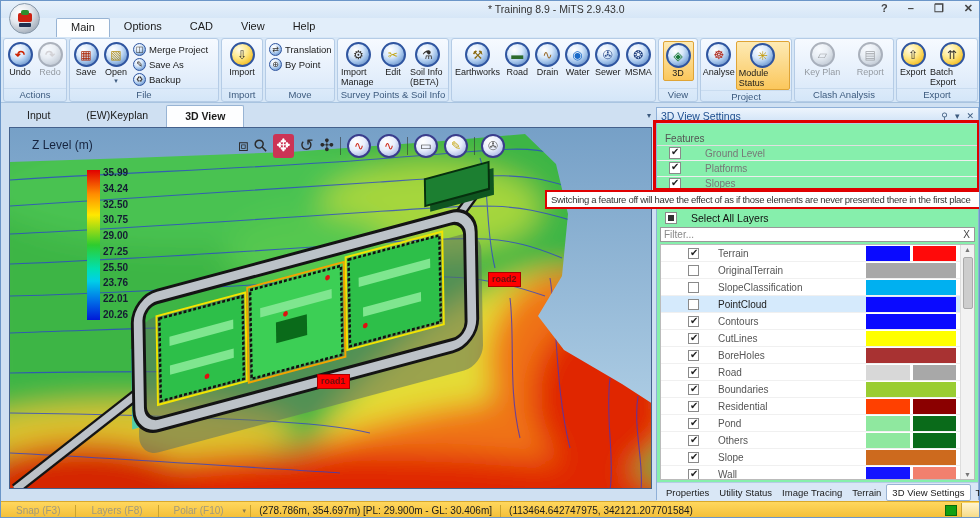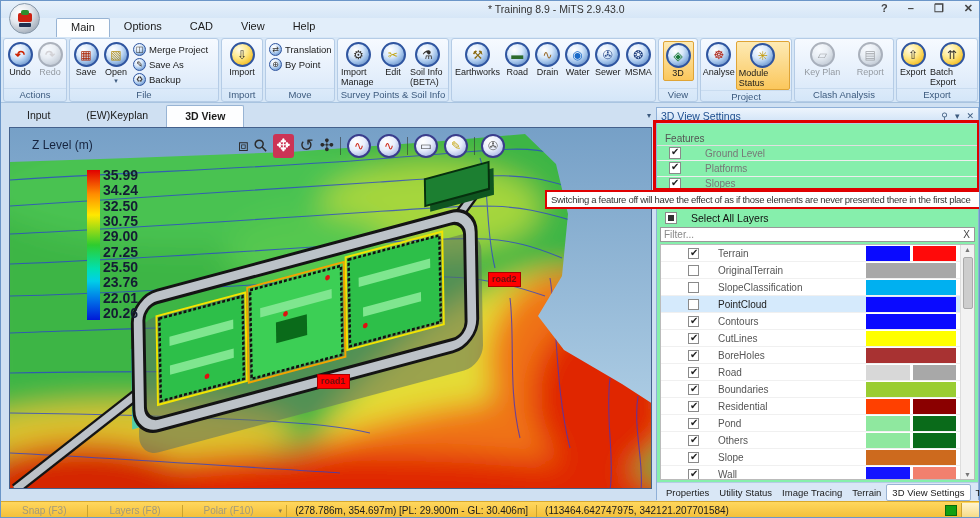--- a/index.html
+++ b/index.html
@@ -52,21 +52,21 @@
   .dtab { padding:4px 18px 3px 18px; }
   .dtab.active { background:#fdfeff; border:1px solid #98b4d4; border-bottom:none; border-radius:2px 2px 0 0; font-weight:bold; }
   .dtab-overflow { margin-left:auto; font-size:8px; color:#3c5a7e; padding-top:6px; }
 
   
   .viewport { position:absolute; left:8px; top:126px; width:643px; height:362px; border:1px solid #44618c; overflow:hidden; background:#9cc0de; }
   .zlevel { position:absolute; left:22px; top:10px; font-size:12px; color:#16243f; z-index:3; }
   .legend { position:absolute; left:77px; top:42px; z-index:3; display:flex; }
   .legbar { width:13px; height:150px; background:linear-gradient(#e00000,#ff8c00 16%,#ffe800 30%,#2ecc2e 50%,#00e0b0 66%,#00cfe8 74%,#0078e8 86%,#0018d8); }
   .legvals { display:flex; flex-direction:column; justify-content:space-between; margin-left:3px; height:152px; margin-top:-2px; }
-  .legvals span { font-size:14px; font-weight:bold; color:#141d33; line-height:1; }
+  .legvals span { font-size:10px; font-weight:bold; color:#141d33; line-height:1; }
   .vtoolbar { position:absolute; left:228px; top:6px; z-index:4; display:flex; align-items:center; gap:6px; }
   .vt-flat { font-size:17px; color:#2b2b2b; line-height:24px; }
   .vt-flat.pan { background:#cc3355; color:#fff; border-radius:3px; padding:0 3px; }
   .vt-rot { transform:rotate(-45deg); display:inline-block; }
   .vt-sep { width:1px; height:18px; background:#2b2b2b; opacity:.55; }
   .vt-circ { width:24px; height:24px; border-radius:50%; border:2px solid #3a3d8c;
     background:radial-gradient(circle at 35% 28%, #fff, #e8eefc 45%, #b8c4ea 75%, #7a85c0);
     display:flex; align-items:center; justify-content:center; font-size:12px; color:#cc2211; }
   .roadlbl { position:absolute; background:#ff0000; color:#6b0f0f; font-size:9px; font-weight:bold; padding:0 3px; line-height:13px; border:1px solid #a00; z-index:3; }
 
@@ -104,21 +104,21 @@
   .ptab.active { background:#fff; border:1px solid #9ab4d4; border-radius:2px; }
 
   
   .redbox { position:absolute; left:652px; top:119px; width:327px; height:71px; border:3px solid #e00000; z-index:8; pointer-events:none; }
   .tooltip { position:absolute; left:544px; top:189px; width:436px; height:19px; background:#fff; border:2px solid #e00000; z-index:9;
     font-size:9.5px; letter-spacing:-0.3px; color:#333; line-height:15px; padding-left:4px; white-space:nowrap; overflow:hidden; }
 
   
   .statusbar { position:absolute; left:0; top:500px; width:980px; height:18px;
     background:linear-gradient(#ffd75e,#f2bd35); border-top:1px solid #d9a82a; display:flex; align-items:center; font-size:10px; }
-  .sb-dim { color:#a39a7a; padding:0 21px; }
+  .sb-dim { color:#a39a7a; padding:0 15px; }
   .sb-sep { width:1px; height:12px; background:#caa32f; }
   .sb-dd { font-size:7px; color:#8a7a4a; padding:0 4px; }
   .sb-txt { color:#1a1a1a; padding:0 8px; }
   .sb-grip { margin-left:auto; display:flex; align-items:center; }
   .sb-green { width:12px; height:11px; background:#12a012; border:1px solid #0a6b0a; margin-right:4px; }
   .sb-corner { width:20px; height:16px; background:linear-gradient(#fff4cf,#f5d87e); border-left:1px solid #caa32f; }
 </style>
 </head>
 <body>
 

